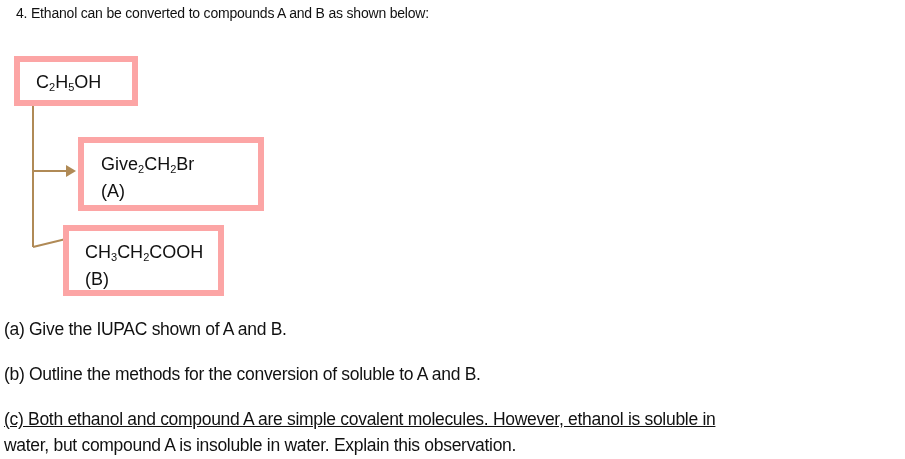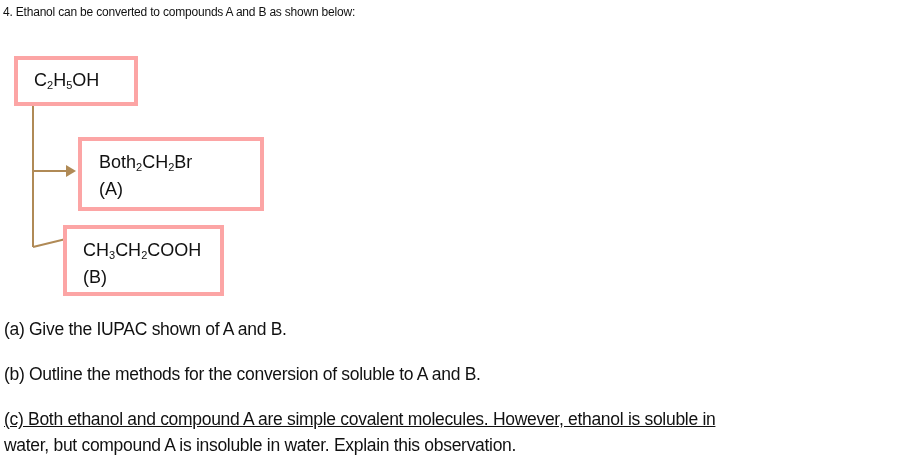--- a/index.html
+++ b/index.html
@@ -1,20 +1,20 @@
 <!DOCTYPE html>
 <html><head>
 <meta charset="utf-8">
 <style>
   html, body { margin:0; padding:0; background:#ffffff; }
   body { width:905px; height:459px; position:relative; overflow:hidden;
          font-family:"Liberation Sans", "DejaVu Sans", sans-serif; color:#111; }
   .abs { position:absolute; }
-  .title { left:3px; top:5px; font-size:12px; letter-spacing:-0.2px; white-space:nowrap; }
-  .box { position:absolute; border:4px solid #fca5a5; box-sizing:border-box; background:#fff; }
+  .title { left:16px; top:5px; font-size:14px; letter-spacing:-0.2px; white-space:nowrap; }
+  .box { position:absolute; border:6px solid #fca5a5; box-sizing:border-box; background:#fff; }
   .box-ethanol { left:14px; top:56px; width:124px; height:50px; }
   .box-a { left:78px; top:137px; width:186px; height:74px; }
   .box-b { left:63px; top:225px; width:161px; height:71px; }
   .formula { position:absolute; font-size:18px; white-space:nowrap; }
   .formula sub { font-size:11px; vertical-align:-3px; }
   .box-ethanol .formula { left:16px; top:10px; }
   .box-a .formula { left:17px; top:11px; }
   .box-a .tag { left:17px; top:38px; }
   .box-b .formula { left:16px; top:11px; }
   .box-b .tag { left:16px; top:38px; }
@@ -39,21 +39,21 @@
   </g>
   <polygon points="76,171 66,165 66,177" fill="#b08a56"></polygon>
   <polygon points="79,236 68,232 70,244" fill="#b08a56"></polygon>
 </svg>
 
 <div class="box box-ethanol">
   <div class="formula"><span>C</span><sub>2</sub><span>H</span><sub>5</sub><span>OH</span></div>
 </div>
 
 <div class="box box-a">
-  <div class="formula"><span>Both</span><sub>2</sub><span>CH</span><sub>2</sub><span>Br</span></div>
+  <div class="formula"><span>Give</span><sub>2</sub><span>CH</span><sub>2</sub><span>Br</span></div>
   <div class="tag">(A)</div>
 </div>
 
 <div class="box box-b">
   <div class="formula"><span>CH</span><sub>3</sub><span>CH</span><sub>2</sub><span>COOH</span></div>
   <div class="tag">(B)</div>
 </div>
 
 <div class="q qa">(a) Give the IUPAC shown of A and B.</div>
 <div class="q qb">(b) Outline the methods for the conversion of soluble to A and B.</div>

